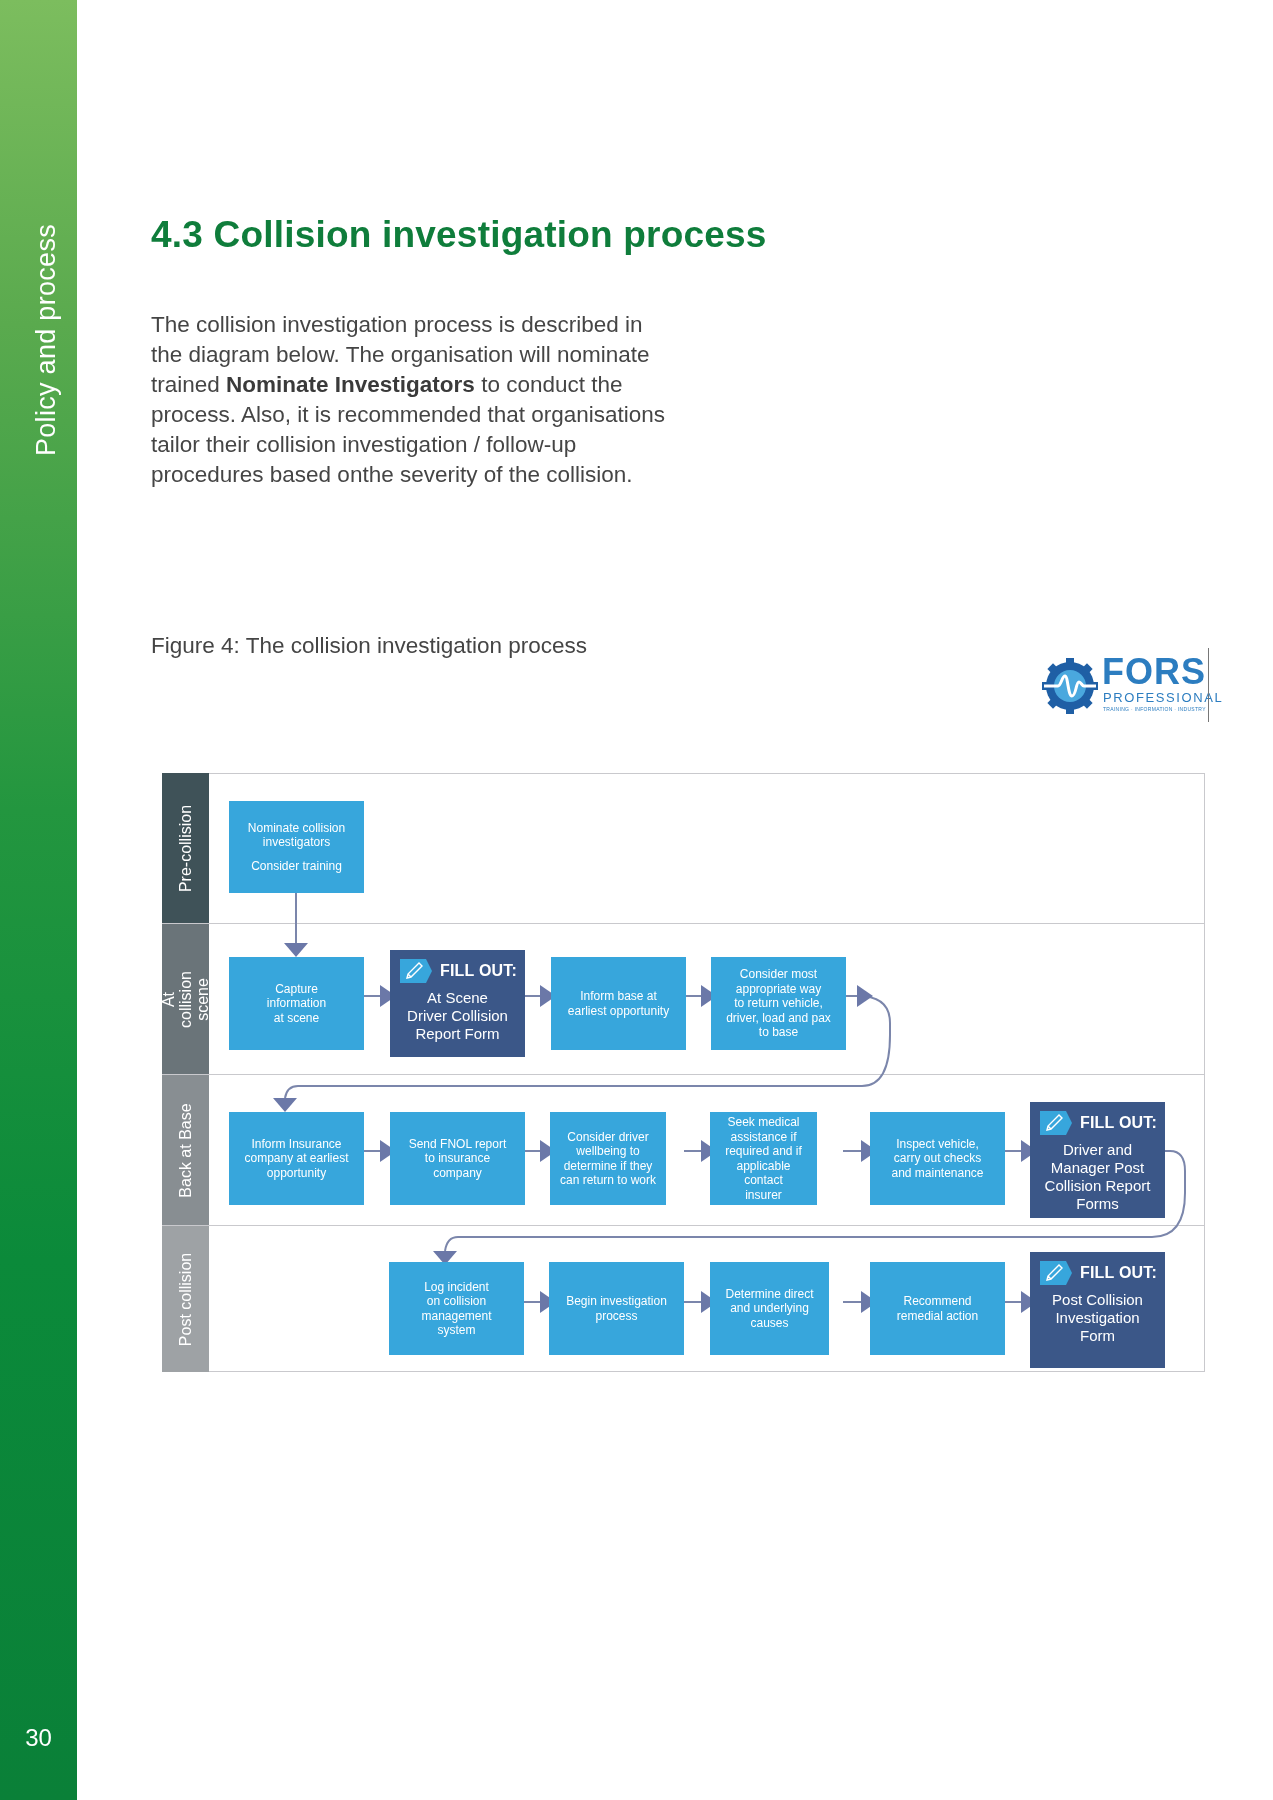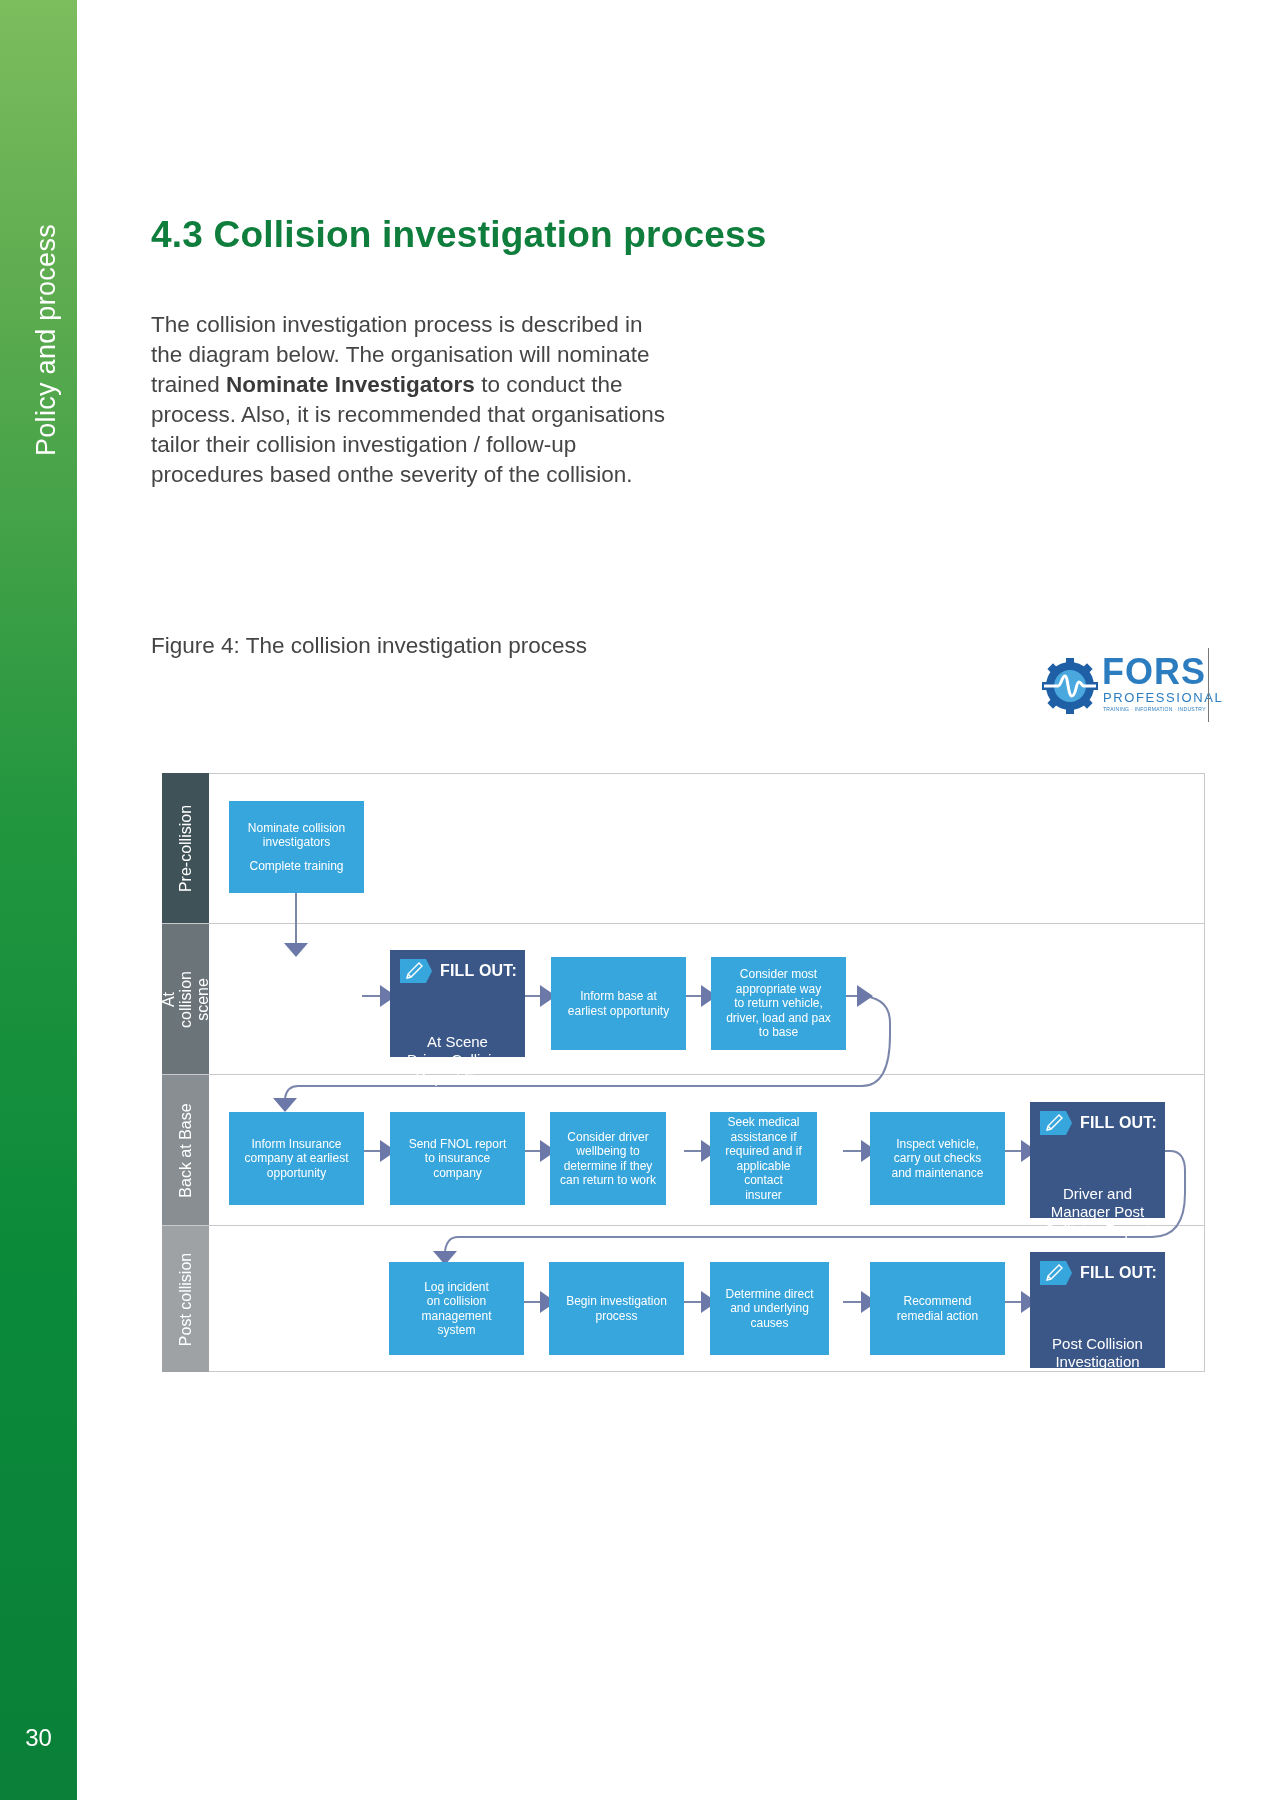--- a/index.html
+++ b/index.html
@@ -56,21 +56,21 @@
 
     .box {
       position: absolute; background: #37a6dc; color: #ffffff;
       display: flex; align-items: center; justify-content: center; text-align: center;
       font-size: 12px; line-height: 14.5px; padding: 4px 6px;
     }
     .box .t { white-space: pre-line; }
     .box .gap { height: 9px; }
     .fill {
       position: absolute; background: #3b5788; color: #ffffff; text-align: center;
-      display: flex; flex-direction: column; align-items: center; gap: 44px;
+      display: flex; flex-direction: column; align-items: center;
     }
     .fill-head { display: flex; align-items: center; justify-content: center; margin-top: 7px; height: 28px; }
     .pencil-badge { width: 36px; height: 28px; margin-right: 6px; }
     .fill-label { font-size: 16px; font-weight: bold; letter-spacing: 0.2px; }
     .fill-body { font-size: 15px; line-height: 18px; white-space: pre-line; margin-top: 4px; }
 
     svg.connectors { position: absolute; left: 0; top: 0; pointer-events: none; }
   </style>
 </head>
 <body>
@@ -172,23 +172,28 @@
       <polygon points="539,518 539,540 555,529"></polygon>
       <polygon points="699,518 699,540 715,529"></polygon>
       <polygon points="859,518 859,540 875,529"></polygon>
     </g>
   </svg>
 
   <div class="box" style="left:67px;top:28px;width:135px;height:92px;flex-direction:column;">
     <div class="t">Nominate collision
 investigators</div>
     <div class="gap"></div>
-    <div class="t">Complete training</div>
-  </div>
-
+    <div class="t">Consider training</div>
+  </div>
+
+  <div class="box" style="left:67px;top:184px;width:135px;height:93px;">
+    <div class="t">Capture
+information
+at scene</div>
+  </div>
   <div class="fill" style="left:228px;top:177px;width:135px;height:107px;">
     <div class="fill-head">
       <svg class="pencil-badge" viewBox="0 0 36 28">
         <path d="M2 2 H28 L34 14 L28 26 H2 Z" fill="#37a6dc" rx="3"></path>
         <path d="M9 21 L10 17 L21 6 L24 9 L13 20 Z M10 17 L13 20" stroke="#ffffff" stroke-width="1.4" fill="none"></path>
       </svg>
       <span class="fill-label">FILL OUT:</span>
     </div>
     <div class="fill-body">At Scene
 Driver Collision

